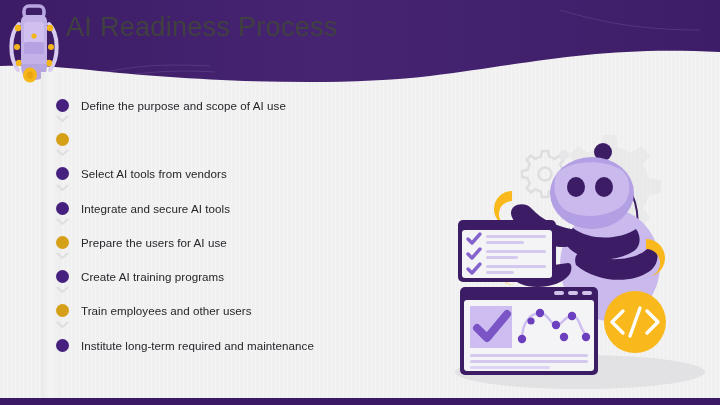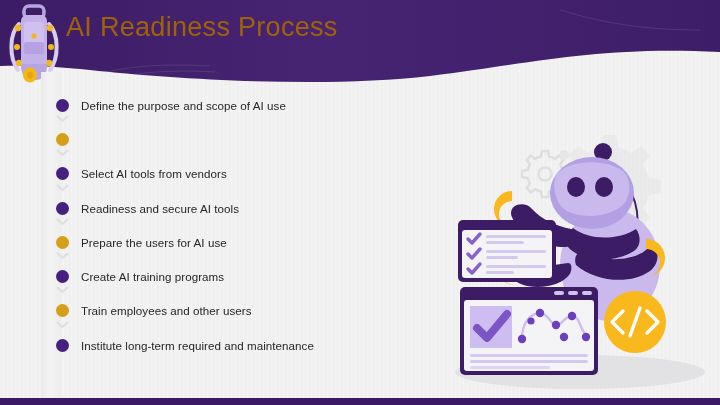--- a/index.html
+++ b/index.html
@@ -44,21 +44,21 @@
     width: 720px;
     height: 96px;
     overflow: hidden;
   }
   .header-svg { position: absolute; top:0; left:0; }
   .header-title {
     position: absolute;
     left: 66px;
     top: 12px;
     font-size: 27px;
-    color: #a16207;
+    color: #404040;
     letter-spacing: .3px;
     font-weight: 400;
     white-space: nowrap;
   }
 
   
   .lantern { position: absolute; left: 8px; top: 2px; }
 
   
   .bottom-bar {
@@ -200,21 +200,21 @@
       <span class="bullet purple"></span>
       <span class="step-text">Select AI tools from vendors</span>
       <svg class="chevron" viewBox="0 0 13 8">
           <path d="M1.5,1.5 L6.5,6 L11.5,1.5" stroke="#dedee0" stroke-width="2" fill="none" stroke-linecap="round"></path>
         </svg>
     </div>
 
 
     <div class="step">
       <span class="bullet purple"></span>
-      <span class="step-text">Readiness and secure AI tools</span>
+      <span class="step-text">Integrate and secure AI tools</span>
       <svg class="chevron" viewBox="0 0 13 8">
           <path d="M1.5,1.5 L6.5,6 L11.5,1.5" stroke="#dedee0" stroke-width="2" fill="none" stroke-linecap="round"></path>
         </svg>
     </div>
 
     <div class="step">
       <span class="bullet gold"></span>
       <span class="step-text">Prepare the users for AI use</span>
       <svg class="chevron" viewBox="0 0 13 8">
           <path d="M1.5,1.5 L6.5,6 L11.5,1.5" stroke="#dedee0" stroke-width="2" fill="none" stroke-linecap="round"></path>

